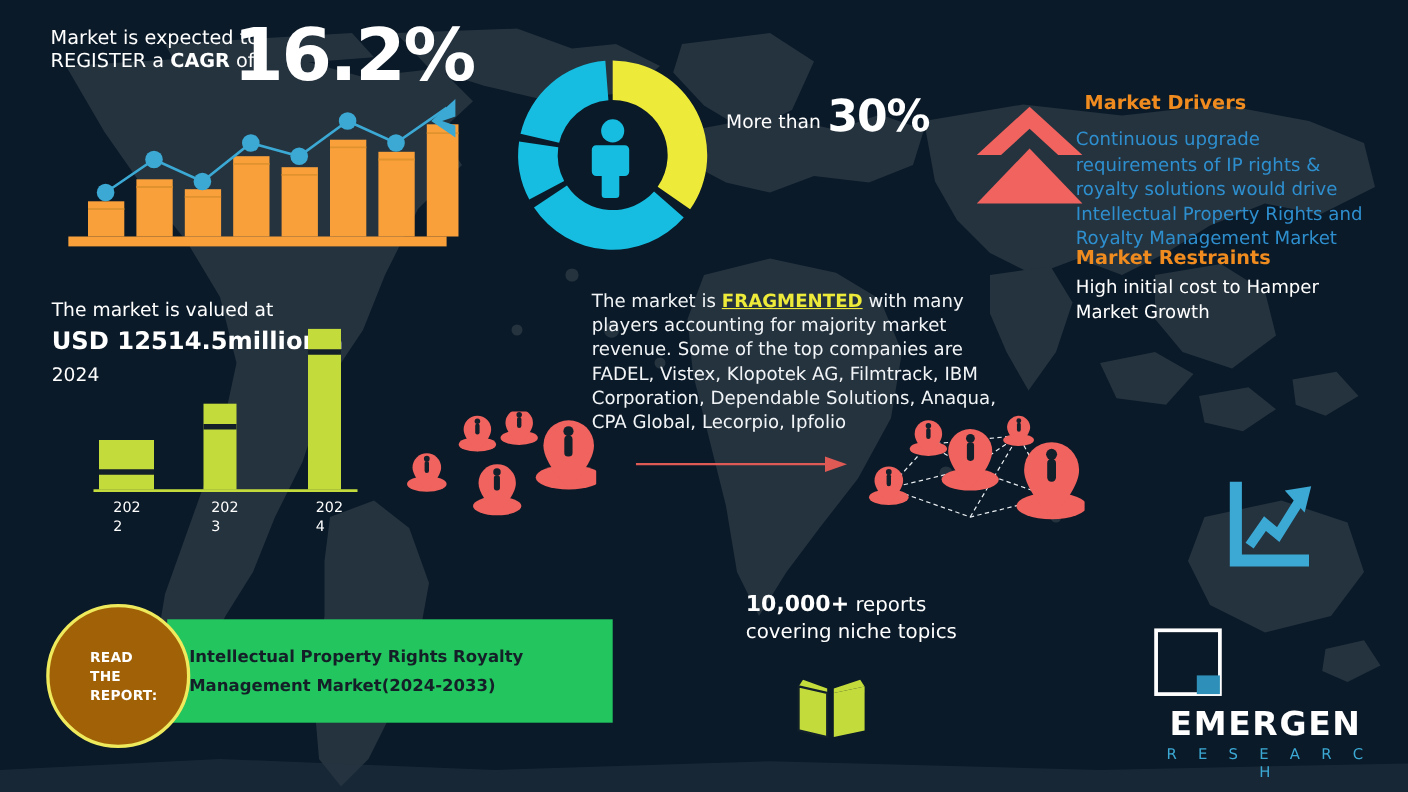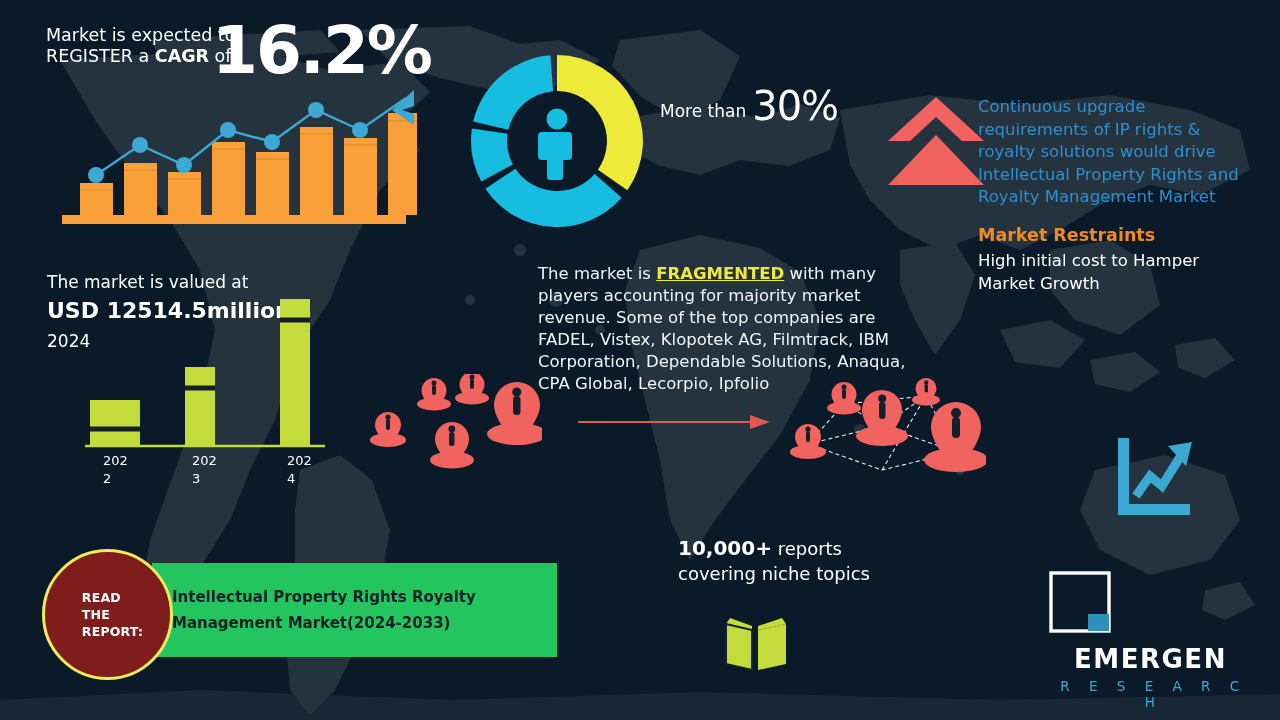--- a/index.html
+++ b/index.html
@@ -30,21 +30,21 @@
   
   #growth-chart { left:62px; top:80px; width:355px; height:145px; }
 
   
   #donut { left:468px; top:52px; width:178px; height:178px; }
 
   
   #thirty-block { left:660px; top:88px; width:215px; }
   #thirty-row { display:flex; align-items:flex-end; gap:6px; }
   #thirty-pre { font-size:17px; line-height:18px; padding-bottom:4px; }
-  #thirty-value { font-size:40px; font-weight:normal; line-height:36px; letter-spacing:-1px; }
+  #thirty-value { font-size:40px; font-weight:bold; line-height:36px; letter-spacing:-1px; }
   #thirty-desc { font-size:16.5px; line-height:20.5px; margin-top:5px; }
 
   
   #drivers-arrows { left:884px; top:95px; width:104px; height:92px; }
   #drivers-block { left:978px; top:84px; width:272px; }
   .section-head { font-size:17.5px; font-weight:bold; color:#ef8b1f; }
   #drivers-head { margin-left:8px; }
   #drivers-text {
     font-size:16.5px; line-height:22.6px; color:#2e8fcf; margin-top:12px;
   }
@@ -75,40 +75,40 @@
   #report-bar {
     left:152px; top:563px; width:405px; height:94px;
     background:#22c55e; z-index:2;
   }
   #report-title {
     position:absolute; left:20px; top:50%; transform:translateY(-50%);
     font-size:15px; font-weight:bold; color:#141f28; line-height:26px; width:340px;
   }
   #report-circle {
     left:42px; top:549px; width:131px; height:131px; border-radius:50%;
-    background:#7f1d1d; border:3px solid #eeea5c; z-index:3;
+    background:#a16207; border:3px solid #eeea5c; z-index:3;
     display:flex; align-items:center; justify-content:center;
   }
   #report-circle-label {
     font-size:12.5px; font-weight:bold; line-height:17px; color:#fff;
     margin-left:10px; letter-spacing:.2px;
   }
 
   
   #reports-block { left:630px; top:536px; width:260px; text-align:center; }
   #reports-line1 { font-size:18px; line-height:25px; }
   #reports-line1 b { font-size:20px; font-weight:bold; }
   #reports-line2 { font-size:18px; line-height:25px;margin-left:28px; }
   #book-icon { left:722px; top:616px; width:68px; height:56px; }
 
   
   #logo-block { left:1048px; top:570px; width:205px; }
   #logo-mark { position:relative; width:64px; height:64px; margin:0 auto 6px; }
   #logo-name {
-    font-size:26px; font-weight:bold; letter-spacing:1.5px;
+    font-size:30px; font-weight:bold; letter-spacing:1.5px;
     text-align:center; line-height:30px; color:#fff;
   }
   #logo-sub {
     font-size:13.5px; letter-spacing:7.5px; text-align:center;
     color:#3ba9d4; margin-top:4px; padding-left:6px;
   }
 </style>
 </head>
 <body>
 
@@ -235,20 +235,21 @@
     <span id="thirty-value">30%</span>
   </div>
 </div>
 
 <svg class="abs" id="drivers-arrows" viewBox="0 0 104 92">
   <path d="M52 2 L100 46 L78 46 L52 22 L26 46 L4 46 Z" fill="#f0635e"></path>
   <path d="M52 40 L100 90 L4 90 Z" fill="#f0635e"></path>
 </svg>
 
 <div class="abs" id="drivers-block">
+  <div class="section-head" id="drivers-head">Market Drivers</div>
   <div id="drivers-text">Continuous upgrade requirements of IP rights &amp; royalty solutions would drive Intellectual Property Rights and Royalty Management Market</div>
 </div>
 
 <div class="abs" id="restraints-block">
   <div class="section-head">Market Restraints</div>
   <div id="restraints-text">High initial cost to Hamper Market Growth</div>
 </div>
 
 <div class="abs" id="value-block">
   <div id="value-lead">The market is valued at</div>

